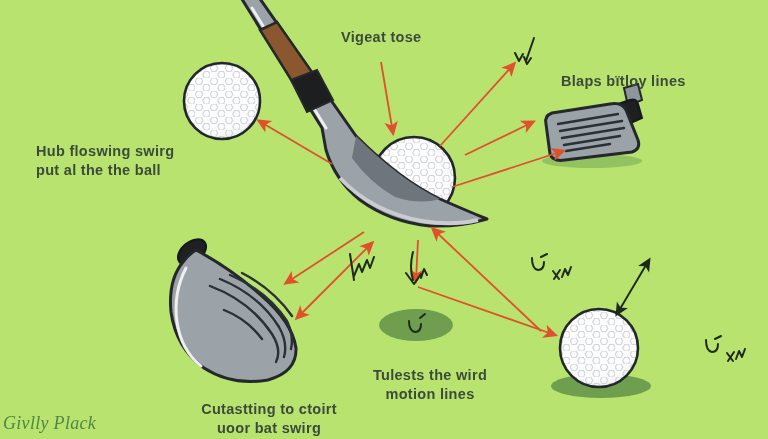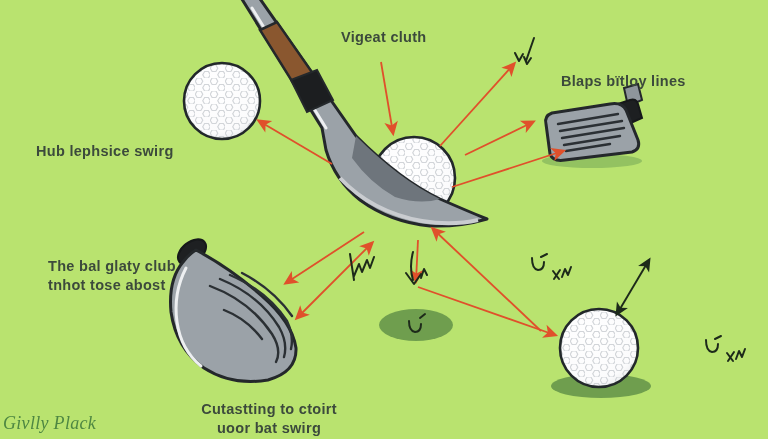--- a/index.html
+++ b/index.html
@@ -143,36 +143,37 @@
       <path class="scribble" d="M413,252 Q409,267 413,280 M406,273 L414,284 L421,274 M421,278 l3,-9 l3,6"></path>
       <path class="scribble" d="M532,258 Q532,269 538,270 Q544,270 544,262 M541,257 l6,-3"></path>
       <path class="scribble" d="M553,271 l6,8 M560,270 l-6,9 M562,277 l3,-8 l3,6 l3,-8"></path>
       <path class="scribble" d="M706,340 Q706,351 712,352 Q718,352 718,344 M715,339 l6,-3"></path>
       <path class="scribble" d="M727,353 l6,8 M734,352 l-6,9 M736,359 l3,-8 l3,6 l3,-8"></path>
       <path class="scribble" d="M409,321 Q409,331 415,332 Q421,332 421,324 M420,318 l5,-4"></path>
     </g>
   </svg>
 
   <div class="label" style="left:341px;top:28px;">
-    <span>Vigeat cluth</span>
+    <span>Vigeat tose</span>
   </div>
 
   <div class="label" style="left:561px;top:72px;">
     <span>Blaps bïtloy lines</span>
   </div>
 
   <div class="label" style="left:36px;top:142px;">
-    <span>Hub lephsice swirg</span>
+    <span>Hub floswing swirg</span>
+    <span>put al the the ball</span>
   </div>
 
-  <div class="label" style="left:48px;top:257px;">
-    <span>The bal glaty club</span>
-    <span>tnhot tose abost</span>
-  </div>
 
   <div class="label centered" style="left:183px;top:400px;width:172px;">
     <span>Cutastting to ctoirt</span>
     <span>uoor bat swirg</span>
   </div>
 
+  <div class="label centered" style="left:358px;top:366px;width:144px;">
+    <span>Tulests the wird</span>
+    <span>motion lines</span>
+  </div>
 
   <div class="watermark">Givlly Plack</div>
 </div>
 
 </body></html>

